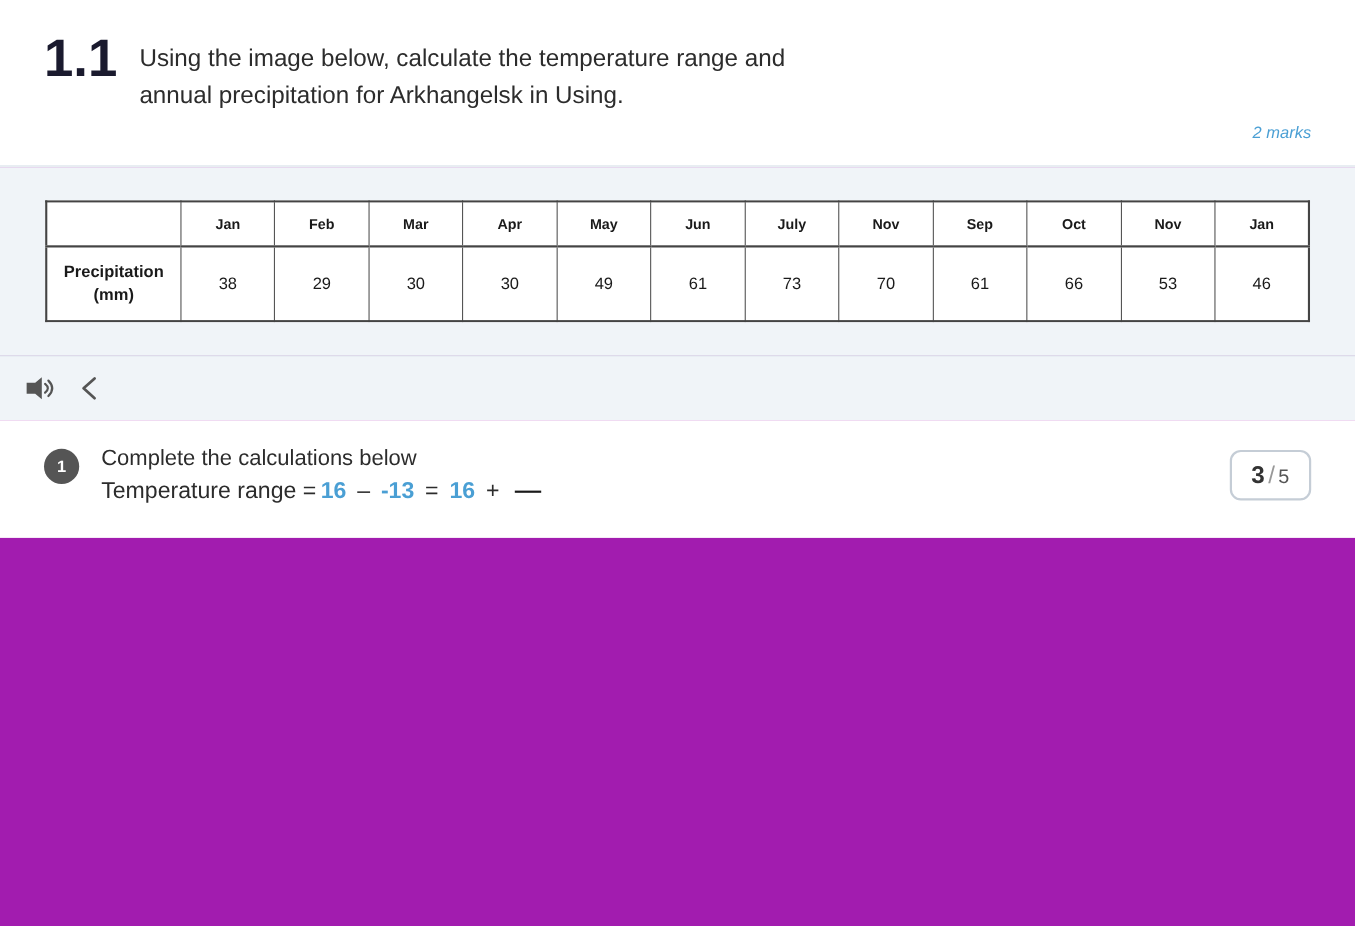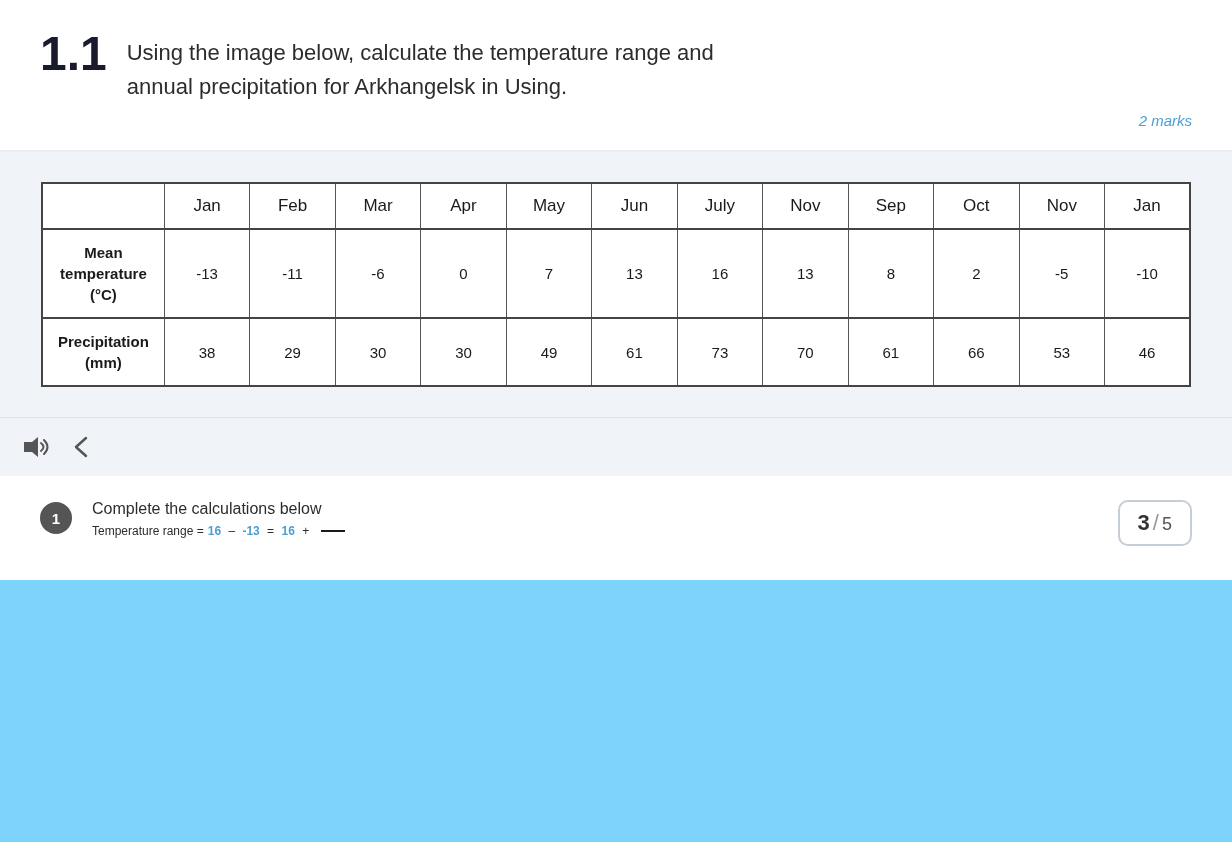--- a/index.html
+++ b/index.html
@@ -5,21 +5,21 @@
     * { box-sizing: border-box; margin: 0; padding: 0; }
     body {
       font-family: -apple-system, BlinkMacSystemFont, 'Segoe UI', Arial, sans-serif;
       background: #f0f4f8;
       min-height: 842px;
       display: flex;
       flex-direction: column;
     }
 
     .main-container {
-      background: #7dd3fc;
+      background: #a21caf;
       margin: 0;
       padding: 0;
       flex: 1;
     }
 
     
     .question-section {
       background: #fff;
       padding: 30px 40px 20px 40px;
       display: flex;
@@ -80,22 +80,22 @@
       border: 1px solid #555;
       text-align: center;
       padding: 12px 6px;
       font-size: 15px;
       color: #1a1a1a;
       min-width: 70px;
     }
 
     .climate-table thead th {
       background: #fff;
-      font-weight: 400;
-      font-size: 17px;
+      font-weight: 700;
+      font-size: 13px;
       border-bottom: 2px solid #444;
     }
 
     .climate-table thead th:first-child {
       min-width: 0;
       width: 10px;
       border: none;
       background: transparent;
     }
 
@@ -155,27 +155,27 @@
       font-weight: 600;
       flex-shrink: 0;
       margin-top: 2px;
     }
 
     .answer-content {
       flex: 1;
     }
 
     .answer-title {
-      font-size: 16px;
+      font-size: 20px;
       color: #2c2c2c;
       margin-bottom: 6px;
     }
 
     .calculation-line {
-      font-size: 12px;
+      font-size: 21px;
       color: #2c2c2c;
       display: flex;
       align-items: center;
       gap: 4px;
       flex-wrap: wrap;
     }
 
     .calc-highlight {
       color: #4a9fd4;
       font-weight: 600;
@@ -251,35 +251,20 @@
             <th>July</th>
             <th>Nov</th>
             <th>Sep</th>
             <th>Oct</th>
             <th>Nov</th>
             <th>Jan</th>
           </tr>
         </thead>
         <tbody>
 
-          <tr>
-            <td class="row-header">Mean<br>temperature (°C)</td>
-            <td>-13</td>
-            <td>-11</td>
-            <td>-6</td>
-            <td>0</td>
-            <td>7</td>
-            <td>13</td>
-            <td>16</td>
-            <td>13</td>
-            <td>8</td>
-            <td>2</td>
-            <td>-5</td>
-            <td>-10</td>
-          </tr>
 
           <tr>
             <td class="row-header">Precipitation<br>(mm)</td>
             <td>38</td>
             <td>29</td>
             <td>30</td>
             <td>30</td>
             <td>49</td>
             <td>61</td>
             <td>73</td>

